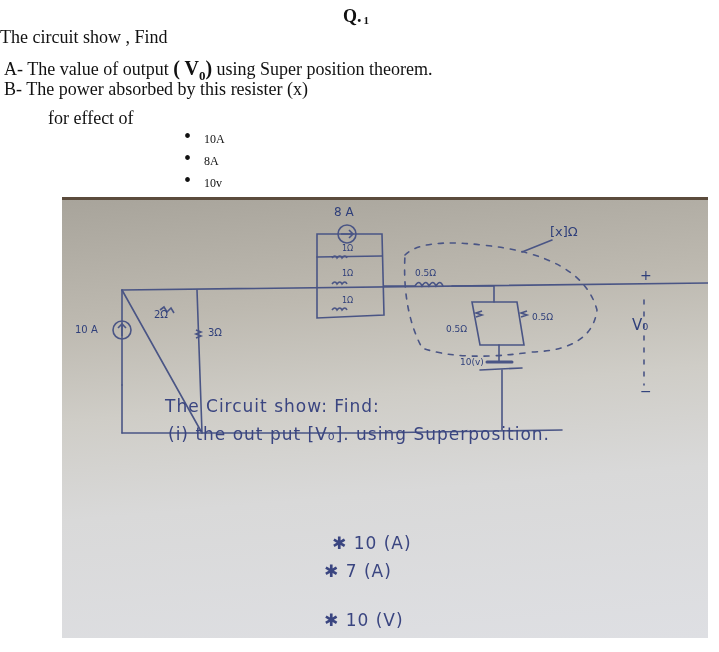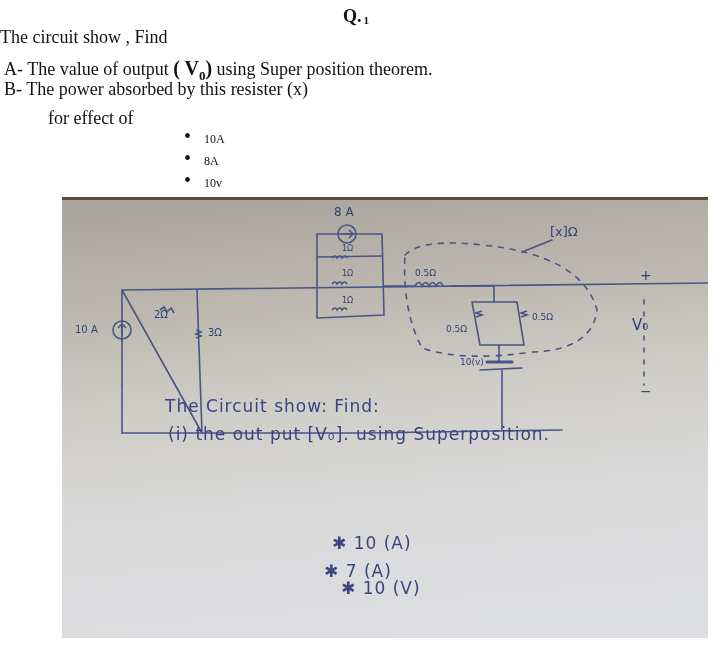--- a/index.html
+++ b/index.html
@@ -112,14 +112,14 @@
       <text x="570" y="130" font-size="15">V₀</text>
       <text x="578" y="196" font-size="14">−</text>
     </g>
   </svg>
 
   <div class="hw" style="left:103px; top:196px;">The  Circuit show: Find:</div>
   <div class="hw" style="left:106px; top:224px;">(i) the  out put [V₀]. using  Superposition.</div>
 
   <div class="hw" style="left:262px; top:333px;margin-left:8px;"><span>✱</span> <span>10 (A)</span></div>
   <div class="hw" style="left:262px; top:361px;"><span>✱</span> <span>7 (A)</span></div>
-  <div class="hw" style="left:262px; top:378px;margin-left:17px;"><span>✱</span> <span>10 (V)</span></div>
+  <div class="hw" style="left:262px; top:410px;"><span>✱</span> <span>10 (V)</span></div>
 </div>
 
 </body></html>

